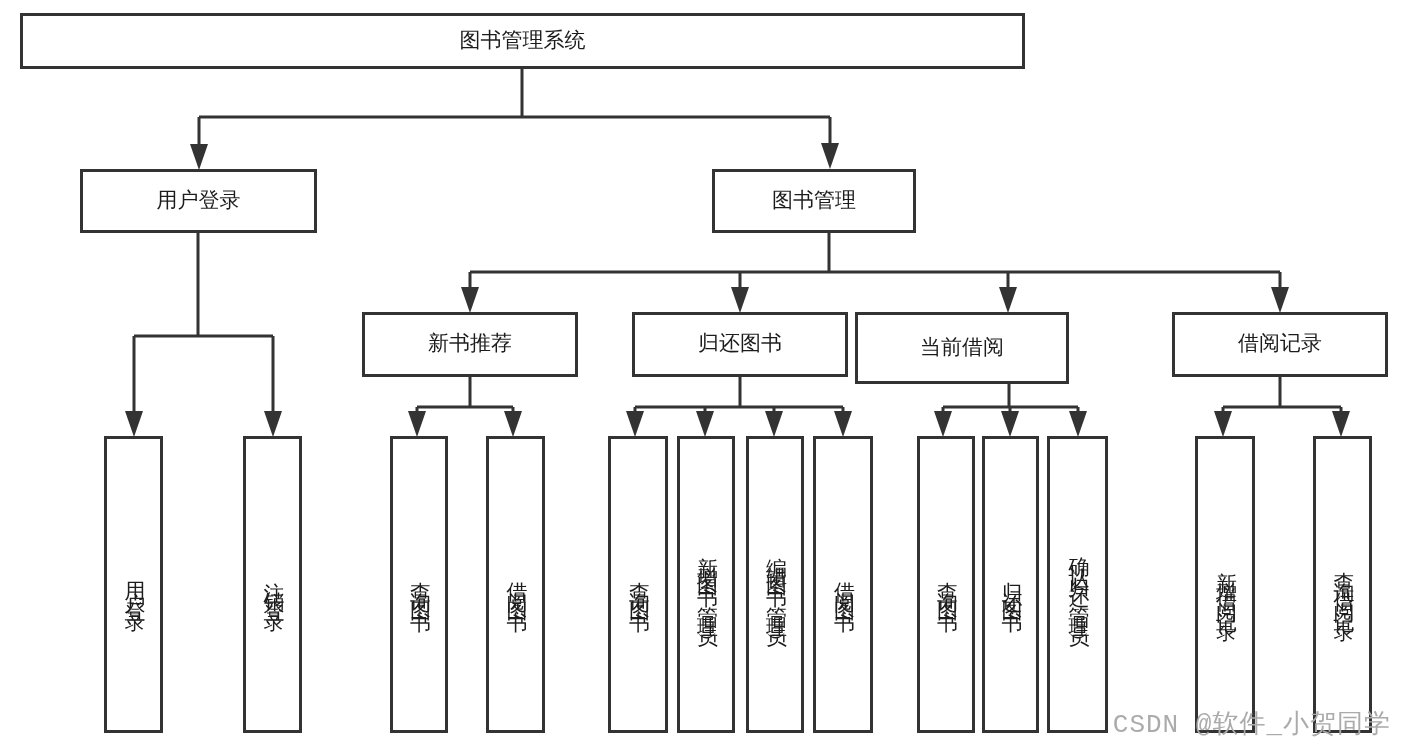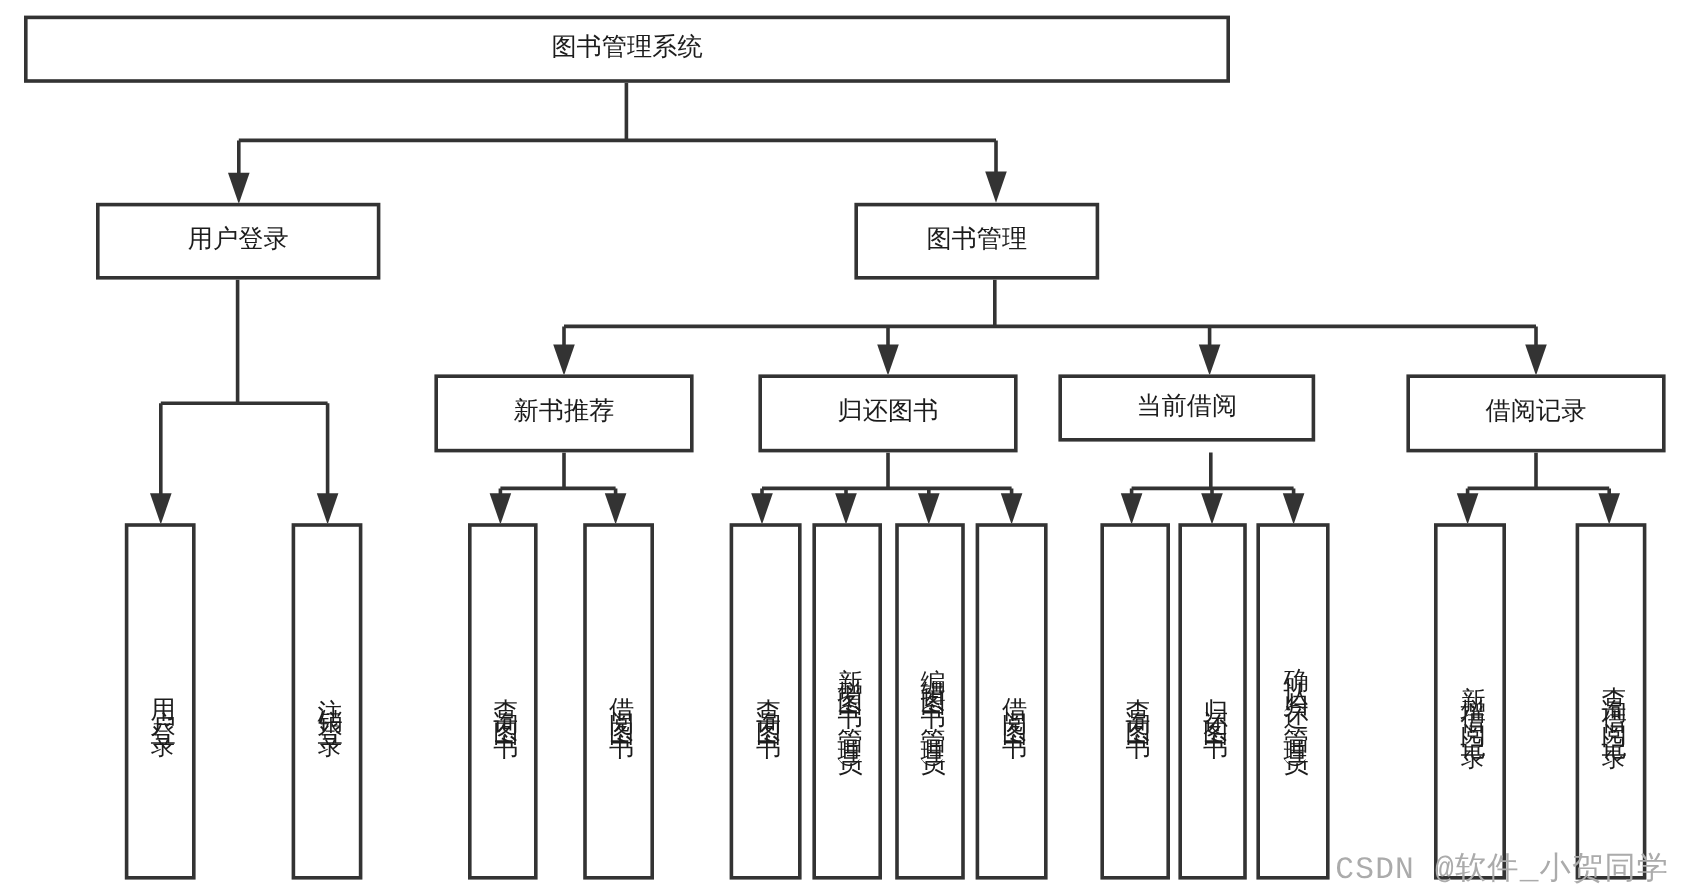--- a/index.html
+++ b/index.html
@@ -71,21 +71,21 @@
   <div class="box h" style="left:712px;top:169px;width:204px;height:64px">
     <span>图书管理</span>
   </div>
 
   <div class="box h" style="left:362px;top:312px;width:216px;height:65px">
     <span>新书推荐</span>
   </div>
   <div class="box h" style="left:632px;top:312px;width:216px;height:65px">
     <span>归还图书</span>
   </div>
-  <div class="box h" style="left:882px;top:312px;width:214px;height:56px">
+  <div class="box h" style="left:855px;top:312px;width:214px;height:72px">
     <span>当前借阅</span>
   </div>
   <div class="box h" style="left:1172px;top:312px;width:216px;height:65px">
     <span>借阅记录</span>
   </div>
 
   <div class="box v" style="left:104px;top:436px;width:59px;height:297px">
     <span class="vtext">用户登录</span>
   </div>
   <div class="box v" style="left:243px;top:436px;width:59px;height:297px">

